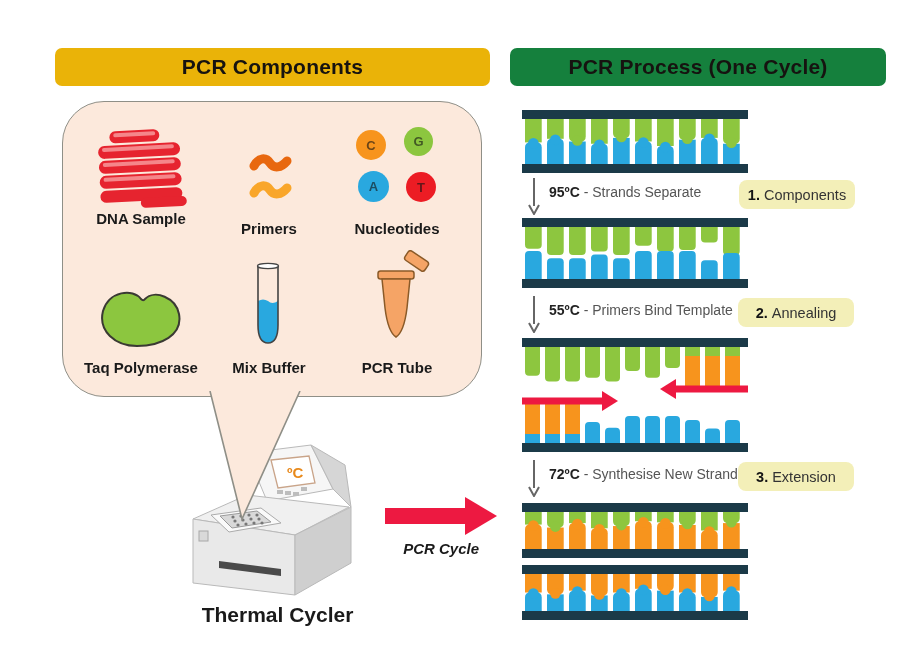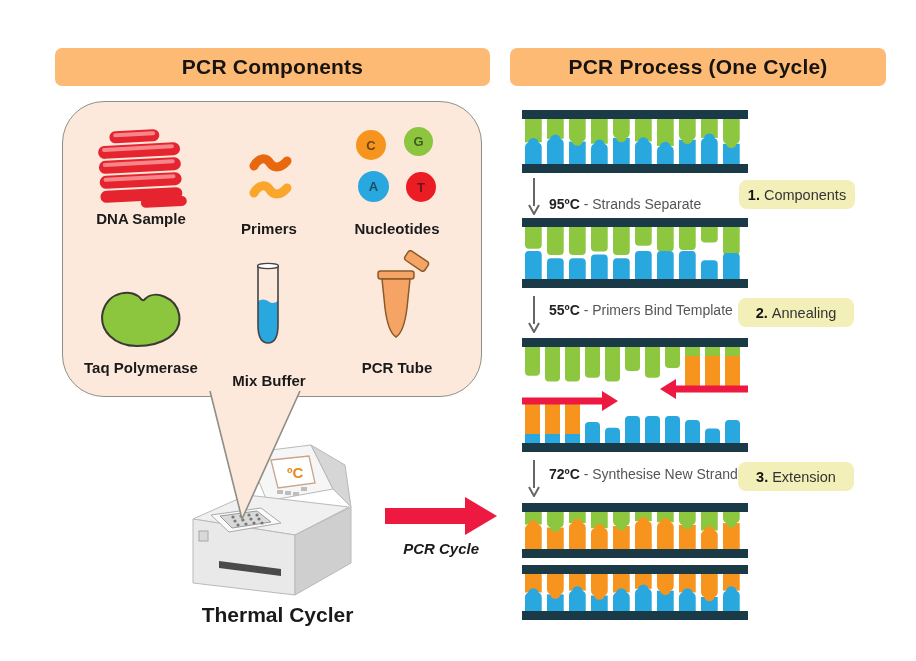--- a/index.html
+++ b/index.html
@@ -2,22 +2,22 @@
 <html><head>
 <meta charset="utf-8">
 <style>
   html,body{margin:0;padding:0;background:#fff;}
   body{font-family:"Liberation Sans", sans-serif;}
   #canvas{position:relative;width:916px;height:661px;background:#ffffff;overflow:hidden;}
 
   .hdr{position:absolute;top:48px;height:38px;border-radius:7px;
        display:flex;align-items:center;justify-content:center;
        font-weight:bold;font-size:21px;color:#161310;letter-spacing:.2px;}
-  #hdr-left{left:55px;width:435px;background:#fdba74;}
-  #hdr-right{left:510px;width:376px;background:#fdba74;}
+  #hdr-left{left:55px;width:435px;background:#eab308;}
+  #hdr-right{left:510px;width:376px;background:#15803d;}
 
   #bubble{position:absolute;left:62px;top:101px;width:418px;height:294px;
           background:#FCE9DC;border:1.6px solid #8F8F87;border-radius:42px;z-index:1;}
   #bubble-tail{position:absolute;left:200px;top:391px;width:110px;height:140px;z-index:3;pointer-events:none;}
 
   .comp-icon{position:absolute;}
   .comp-label{position:absolute;text-align:center;font-weight:bold;font-size:15px;color:#1a1a1a;}
 
   .nt-circle{position:absolute;border-radius:50%;display:flex;align-items:center;justify-content:center;
              font-weight:bold;font-size:13px;color:rgba(20,20,20,.62);}
@@ -38,21 +38,21 @@
   #strand-4{top:503px;height:55px;}
   #strand-5{top:565px;height:55px;}
 
   .step-arrow{position:absolute;left:527px;width:14px;height:38px;}
   .step-text{position:absolute;left:549px;font-size:14px;color:#555;}
   .step-text .temp{font-weight:bold;color:#222;}
   .badge{position:absolute;width:116px;height:29px;background:#F3EFB8;border-radius:8px;
          display:flex;align-items:center;justify-content:center;font-size:14.5px;color:#333;}
   .badge .num{font-weight:bold;color:#141414;margin-right:4px;}
 
-  #arrow1{top:177px;} #text1{top:196px;} #badge1{left:739px;top:180px;}
+  #arrow1{top:177px;} #text1{top:184px;} #badge1{left:739px;top:180px;}
   #arrow2{top:295px;} #text2{top:302px;} #badge2{left:738px;top:298px;}
   #arrow3{top:459px;} #text3{top:466px;text-align:right;} #badge3{left:738px;top:462px;}
 </style>
 </head>
 <body>
 
 <div id="canvas">
 
   <div id="hdr-left" class="hdr">PCR Components</div>
   <div id="hdr-right" class="hdr">PCR Process (One Cycle)</div>
@@ -102,21 +102,21 @@
 
     <svg class="comp-icon" style="left:304px;top:148px" width="66" height="98" viewBox="0 0 66 98">
       <g transform="rotate(34 49 10)">
         <rect x="38" y="5" width="24" height="11" rx="3" fill="#F5A466" stroke="#8a5a28" stroke-width="1.5"></rect>
       </g>
       <rect x="11" y="21" width="36" height="8" rx="2.5" fill="#F5A466" stroke="#8a5a28" stroke-width="1.5"></rect>
       <path d="M15,29 L18,58 Q21,82 29,87 Q37,82 40,58 L43,29 Z" fill="#F5A466" stroke="#8a5a28" stroke-width="1.5"></path>
     </svg>
 
     <div class="comp-label" style="left:0px;top:257px;width:156px">Taq Polymerase</div>
-    <div class="comp-label" style="left:146px;top:270px;width:120px">Mix Buffer</div>
+    <div class="comp-label" style="left:146px;top:257px;width:120px">Mix Buffer</div>
     <div class="comp-label" style="left:268px;top:257px;width:132px">PCR Tube</div>
   </div>
 
   <svg id="thermal-cycler" viewBox="0 0 178 158">
 
     <polygon points="64,10 128,2 150,46 84,58" fill="#F6F6F6" stroke="#B9B9B9" stroke-width="1"></polygon>
     <polygon points="128,2 162,22 168,64 150,46" fill="#D6D6D6" stroke="#B9B9B9" stroke-width="1"></polygon>
 
     <polygon points="88,17 126,13 132,40 95,45" fill="#FFFFFF" stroke="#C9A489" stroke-width="1.3"></polygon>
     <text x="104" y="35" font-size="15" font-weight="bold" fill="#E8891B">ºC</text>

